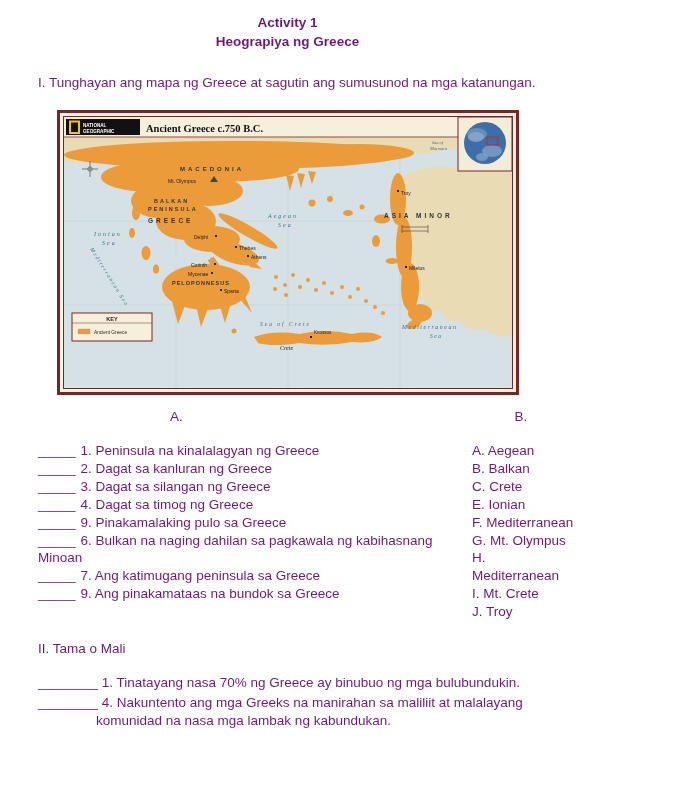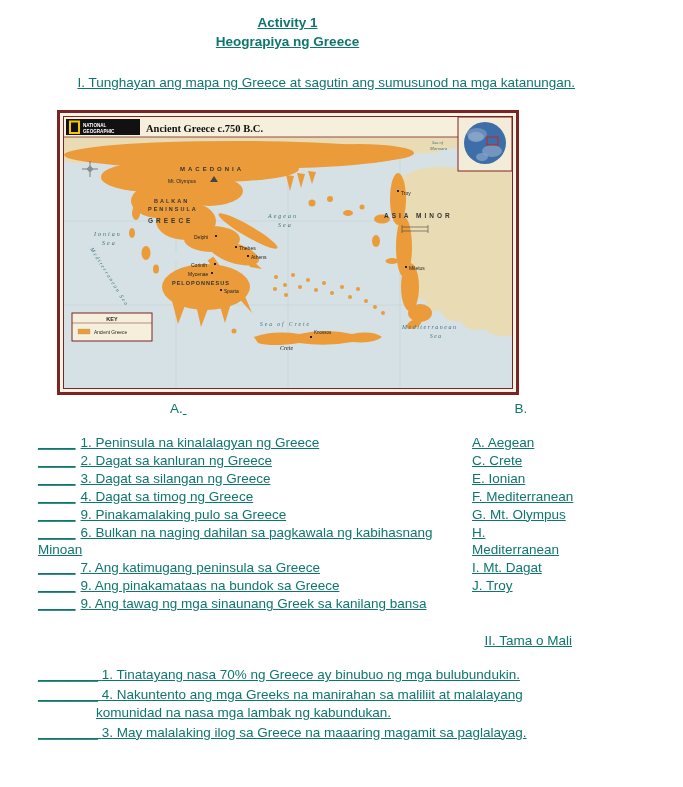--- a/index.html
+++ b/index.html
@@ -1,32 +1,32 @@
 <!DOCTYPE html>
 <html><head>
 <meta charset="utf-8">
 <style>
   html,body{margin:0;padding:0;background:#fff;}
   .page{width:575px;height:787px;background:#fff;position:relative;overflow:hidden;
-        font-family:"Liberation Sans",sans-serif;font-size:13.5px;color:#0f766e;text-decoration:underline;}
+        font-family:"Liberation Sans",sans-serif;font-size:13.5px;color:#701a75;}
   .titles{text-align:center;padding-top:13px;font-weight:bold;line-height:19px;}
-  .instruction{margin:24px 0 0 38px;text-align:right;}
+  .instruction{margin:24px 0 0 38px;}
   .map-outer{width:462px;margin:20px auto 0;border:3px solid #7a2423;padding:3px;
              background:#f8f3e4;box-sizing:border-box;}
   .map-inner{border:1px solid #7a2423;line-height:0;}
   svg{display:block;width:448px;height:271px;font-family:"Liberation Sans",sans-serif;}
   .map-serif{font-family:"Liberation Serif",serif;}
-  .match-headers{margin:6px 0 0 38px;}
+  .match-headers{margin:14px 0 0 38px;}
   .match-headers .ha{display:inline-block;margin-left:132px;}
   .match-headers .hb{display:inline-block;margin-left:328px;}
   .match-body{display:flex;margin:18px 0 0 38px;line-height:17.9px;}
   .col-a{width:434px;}
   .col-b{flex:1;}
   .row .txt{margin-left:5px;}
-  .sec2-head{margin:20px 3px 0 38px;text-align:right;}
+  .sec2-head{margin:20px 3px 0 38px;}
   .sec2-list{margin:18px 38px 0 38px;line-height:17.5px;}
   .s2row{padding-left:58px;text-indent:-58px;margin-bottom:2.5px;}
 </style>
 </head>
 <body>
 
 <div class="page">
 
   <div class="titles">
     <div>Activity 1</div>
@@ -218,36 +218,35 @@
   <div class="match-body">
     <div class="col-a">
       <div class="row"><span class="blank">_____</span><span class="txt">1. Peninsula na kinalalagyan ng Greece</span></div>
       <div class="row"><span class="blank">_____</span><span class="txt">2. Dagat sa kanluran ng Greece</span></div>
       <div class="row"><span class="blank">_____</span><span class="txt">3. Dagat sa silangan ng Greece</span></div>
       <div class="row"><span class="blank">_____</span><span class="txt">4. Dagat sa timog ng Greece</span></div>
       <div class="row"><span class="blank">_____</span><span class="txt">9. Pinakamalaking pulo sa Greece</span></div>
       <div class="row"><span class="blank">_____</span><span class="txt">6. Bulkan na naging dahilan sa pagkawala ng kabihasnang Minoan</span></div>
       <div class="row"><span class="blank">_____</span><span class="txt">7. Ang katimugang peninsula sa Greece</span></div>
       <div class="row"><span class="blank">_____</span><span class="txt">9. Ang pinakamataas na bundok sa Greece</span></div>
-      <div class="row"><span class="blank">_____</span><span class="txt">9. Ang tawag ng mga sinaunang Greek sa kanilang bansa</span></div>
     </div>
     <div class="col-b">
       <div class="row">A. Aegean</div>
+      <div class="row">B. Balkan</div>
       <div class="row">C. Crete</div>
       <div class="row">E. Ionian</div>
       <div class="row">F. Mediterranean</div>
       <div class="row">G. Mt. Olympus</div>
       <div class="row">H. Mediterranean</div>
-      <div class="row">I. Mt. Dagat</div>
+      <div class="row">I. Mt. Crete</div>
       <div class="row">J. Troy</div>
     </div>
   </div>
 
   <div class="sec2-head">II. Tama o Mali</div>
 
   <div class="sec2-list">
     <div class="s2row"><span>________</span> <span>1. Tinatayang nasa 70% ng Greece ay binubuo ng mga bulubundukin.</span></div>
     <div class="s2row"><span>________</span> <span>4. Nakuntento ang mga Greeks na manirahan sa maliliit at malalayang komunidad na nasa mga lambak ng kabundukan.</span></div>
-    <div class="s2row"><span>________</span> <span>3. May malalaking ilog sa Greece na maaaring magamit sa paglalayag.</span></div>
 
   </div>
 
 </div>
 
 </body></html>

